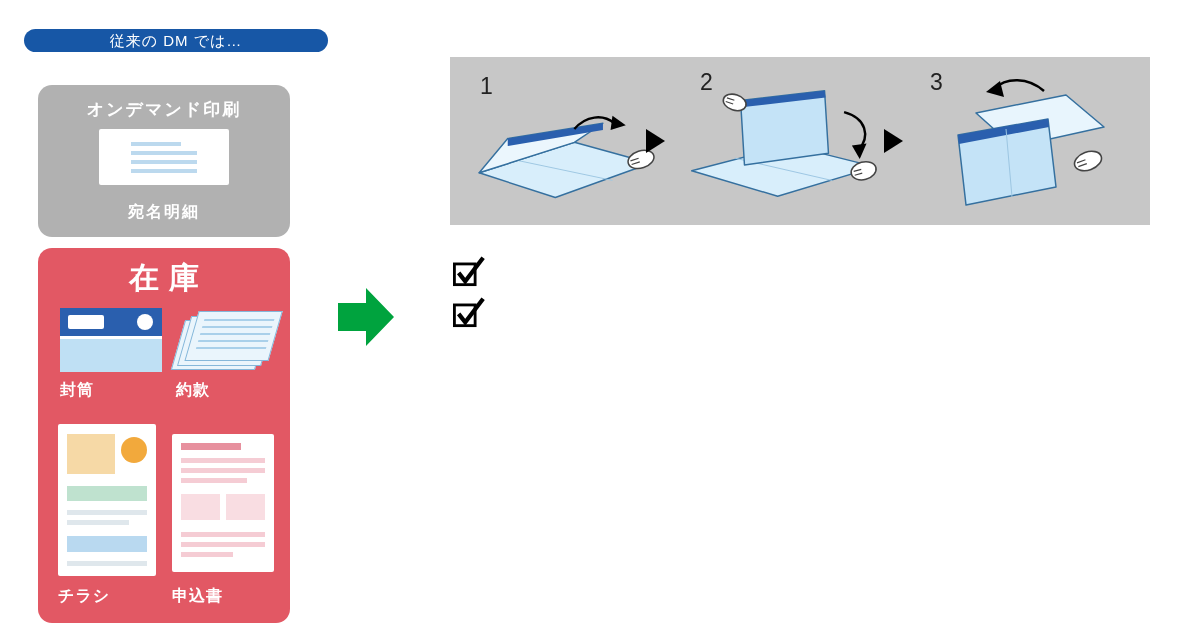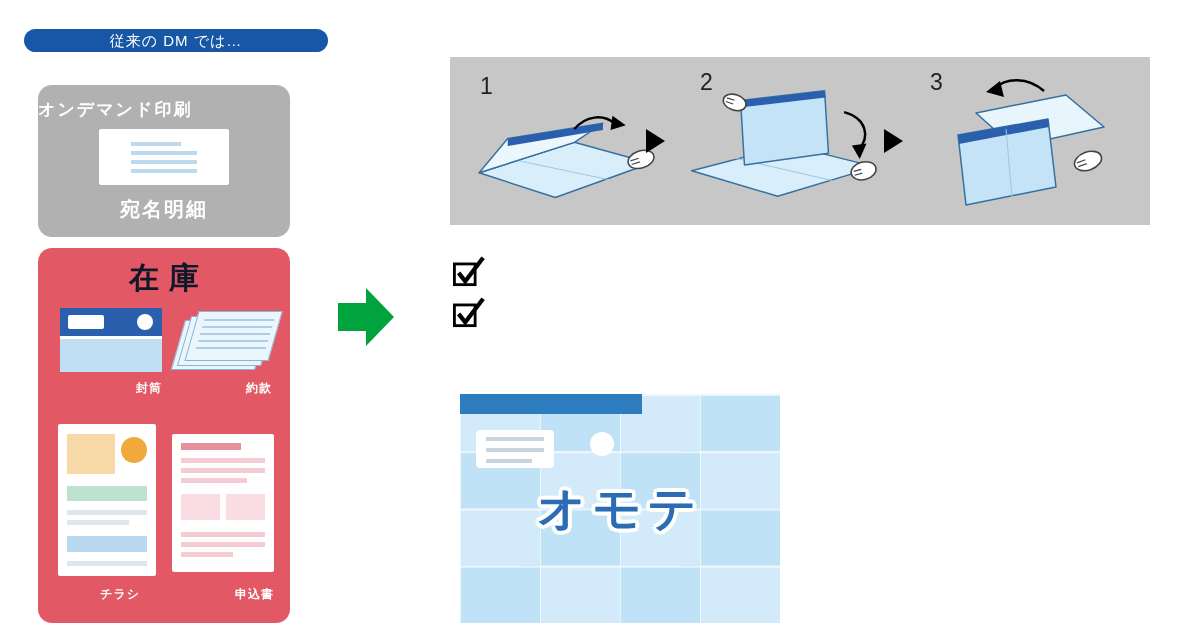--- a/index.html
+++ b/index.html
@@ -5,30 +5,30 @@
   *{margin:0;padding:0;box-sizing:border-box}
   html,body{background:#fff}
   body{font-family:"Liberation Sans","DejaVu Sans",sans-serif;-webkit-font-smoothing:antialiased}
   #canvas{position:relative;width:1200px;height:629px;background:#fff;overflow:hidden}
   .abs{position:absolute}
 
   
   .pill-header{left:24px;top:29px;width:304px;height:23px;border-radius:12px;background:#1757a6;
     color:#fff;font-size:15px;line-height:23px;text-align:center;letter-spacing:1px}
   .ondemand-box{left:38px;top:85px;width:252px;height:152px;border-radius:14px;background:#b1b1b1}
-  .ondemand-title{top:13px;left:0;width:100%;text-align:left;color:#fff;font-size:17px;font-weight:bold;letter-spacing:2px}
+  .ondemand-title{top:13px;left:0;width:100%;text-align:center;color:#fff;font-size:17px;font-weight:bold;letter-spacing:2px}
   .env-white{left:61px;top:44px;width:130px;height:56px;background:#fff;border-radius:2px}
   .env-lines{left:32px;top:13px}
   .env-lines i{display:block;width:66px;height:4px;background:#bcd9ee;margin-bottom:5px}
   .env-lines i:nth-child(1){width:50px}
-  .ondemand-caption{bottom:14px;left:0;width:100%;text-align:center;color:#fff;font-size:20px;font-weight:bold;letter-spacing:2px}
+  .ondemand-caption{bottom:14px;left:0;width:100%;text-align:center;color:#fff;font-size:16px;font-weight:bold;letter-spacing:2px}
 
   .stock-box{left:38px;top:248px;width:252px;height:375px;border-radius:14px;background:#e25864}
-  .stock-title{top:10px;left:0;width:100%;text-align:center;color:#0f172a;font-size:30px;font-weight:bold;letter-spacing:10px;text-indent:10px}
-  .item-label{color:#fff;font-size:12px;font-weight:bold;text-align:right;letter-spacing:1px}
+  .stock-title{top:10px;left:0;width:100%;text-align:center;color:#ffffff;font-size:30px;font-weight:bold;letter-spacing:10px;text-indent:10px}
+  .item-label{color:#fff;font-size:16px;font-weight:bold;text-align:left;letter-spacing:1px}
 
   .stock-env{left:22px;top:60px;width:102px;height:64px;background:#bfe0f4}
   .stock-env .flap{position:absolute;left:0;top:0;width:100%;height:28px;background:#2a5fae}
   .stock-env .win{position:absolute;left:8px;top:7px;width:36px;height:14px;background:#fff;border-radius:2px}
   .stock-env .seal{position:absolute;right:9px;top:6px;width:16px;height:16px;border-radius:50%;background:#fff}
   .stock-env .gap{position:absolute;left:0;top:28px;width:100%;height:3px;background:#fff}
 
   .stock-terms{left:138px;top:62px;width:96px;height:62px}
   .stock-terms .page{position:absolute;left:2px;top:10px;width:84px;height:50px;background:#eaf5fc;border:1px solid #85b7da;
     background-image:repeating-linear-gradient(to bottom,#a9d0ea 0 2px,transparent 2px 7px);
@@ -53,21 +53,21 @@
   .stock-form .t{position:absolute;left:9px;top:9px;width:60px;height:7px;background:#e7909e}
   .stock-form .r1{position:absolute;left:9px;top:24px;width:84px;height:5px;background:#f5ccd4}
   .stock-form .r2{position:absolute;left:9px;top:34px;width:84px;height:5px;background:#f5ccd4}
   .stock-form .r3{position:absolute;left:9px;top:44px;width:66px;height:5px;background:#f5ccd4}
   .stock-form .c1{position:absolute;left:9px;top:60px;width:39px;height:26px;background:#f9dde2}
   .stock-form .c2{position:absolute;left:54px;top:60px;width:39px;height:26px;background:#f9dde2}
   .stock-form .r4{position:absolute;left:9px;top:98px;width:84px;height:5px;background:#f5ccd4}
   .stock-form .r5{position:absolute;left:9px;top:108px;width:84px;height:5px;background:#f5ccd4}
   .stock-form .r6{position:absolute;left:9px;top:118px;width:52px;height:5px;background:#f5ccd4}
 
-  .lbl-flyer{left:4px;top:338px;width:98px}
+  .lbl-flyer{left:20px;top:338px;width:98px}
   .lbl-form{left:134px;top:338px;width:102px}
 
   
   .green-arrow{left:338px;top:288px;width:56px;height:58px;background:#00a33e;
     clip-path:polygon(0 26%,50% 26%,50% 0,100% 50%,50% 100%,50% 74%,0 74%)}
 
   
   .right-header{left:450px;top:30px;width:700px;height:24px;background:#1757a6;border-radius:4px;
     color:#fff;font-size:15px;line-height:24px;text-align:center;letter-spacing:1px}
   .steps-panel{left:450px;top:57px;width:700px;height:168px;background:#c7c7c7}
@@ -232,26 +232,15 @@
       </svg>
     </li>
     <li>
       <svg class="check-icon" width="34" height="32" viewBox="0 0 36 34">
         <rect x="2.5" y="9.5" width="22" height="22" fill="#fff" stroke="#000" stroke-width="3"></rect>
         <path d="M7,19 L14,28 L33,3" stroke="#000" stroke-width="4.5" fill="none"></path>
       </svg>
     </li>
   </ul>
 
-  <div class="abs sheet sheet-front">
-    <div class="sheet-face"></div>
-    <div class="front-band"></div>
-    <div class="front-window">
-        <i></i>
-        <i></i>
-        <i></i>
-      </div>
-    <div class="front-circle"></div>
-    <div class="sheet-label">オモテ</div>
-  </div>
 
 
 </div>
 
 </body></html>

